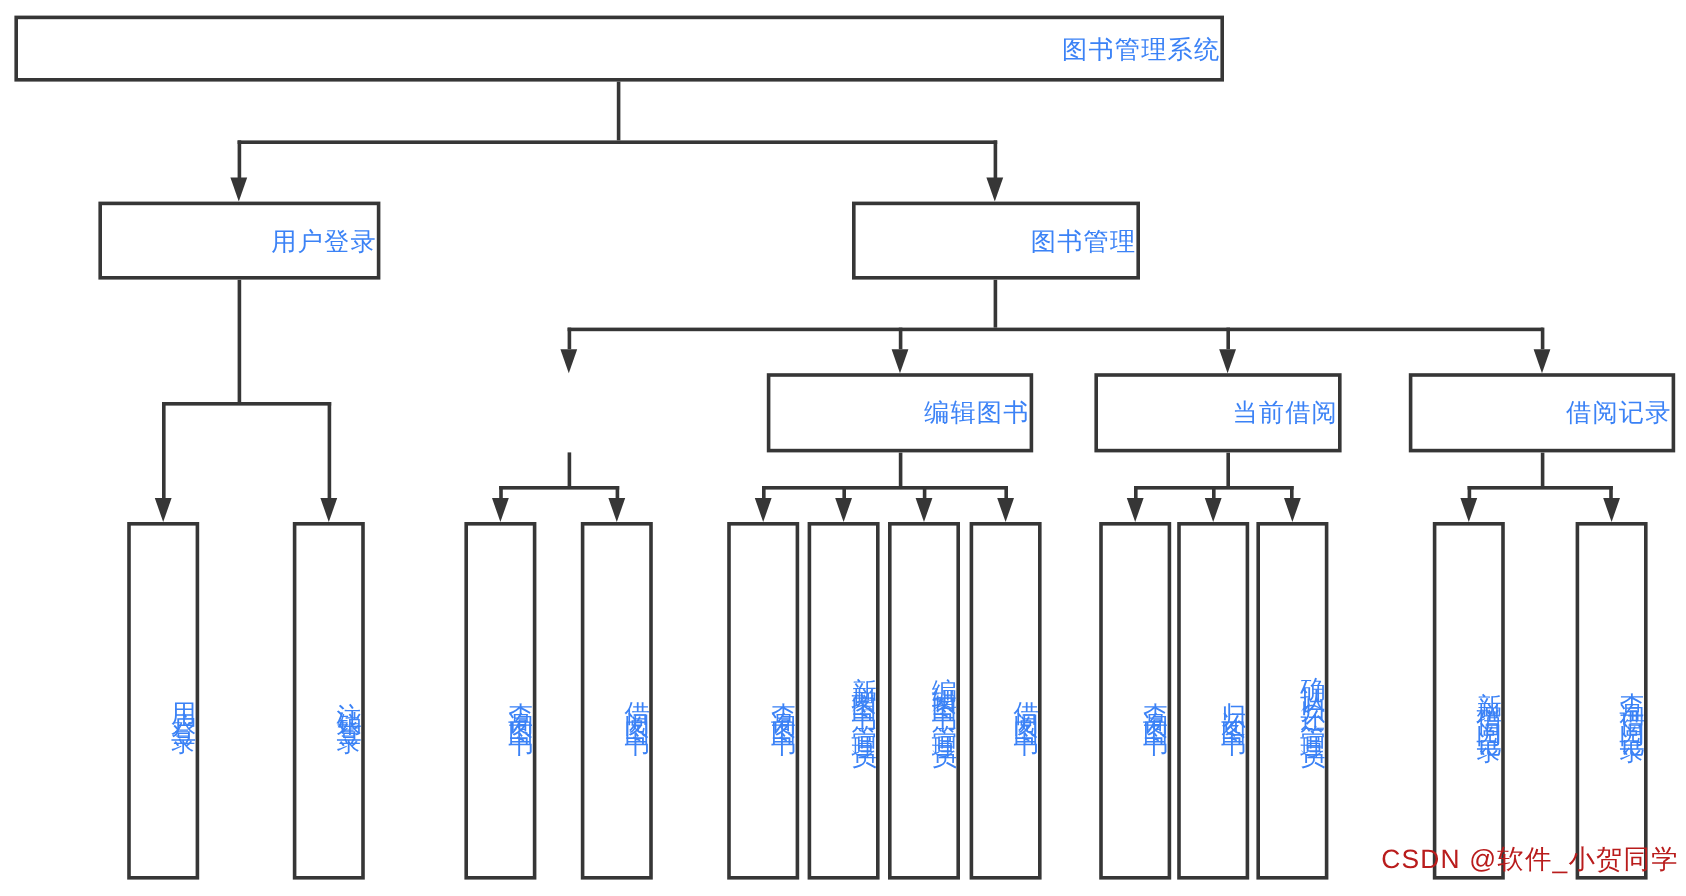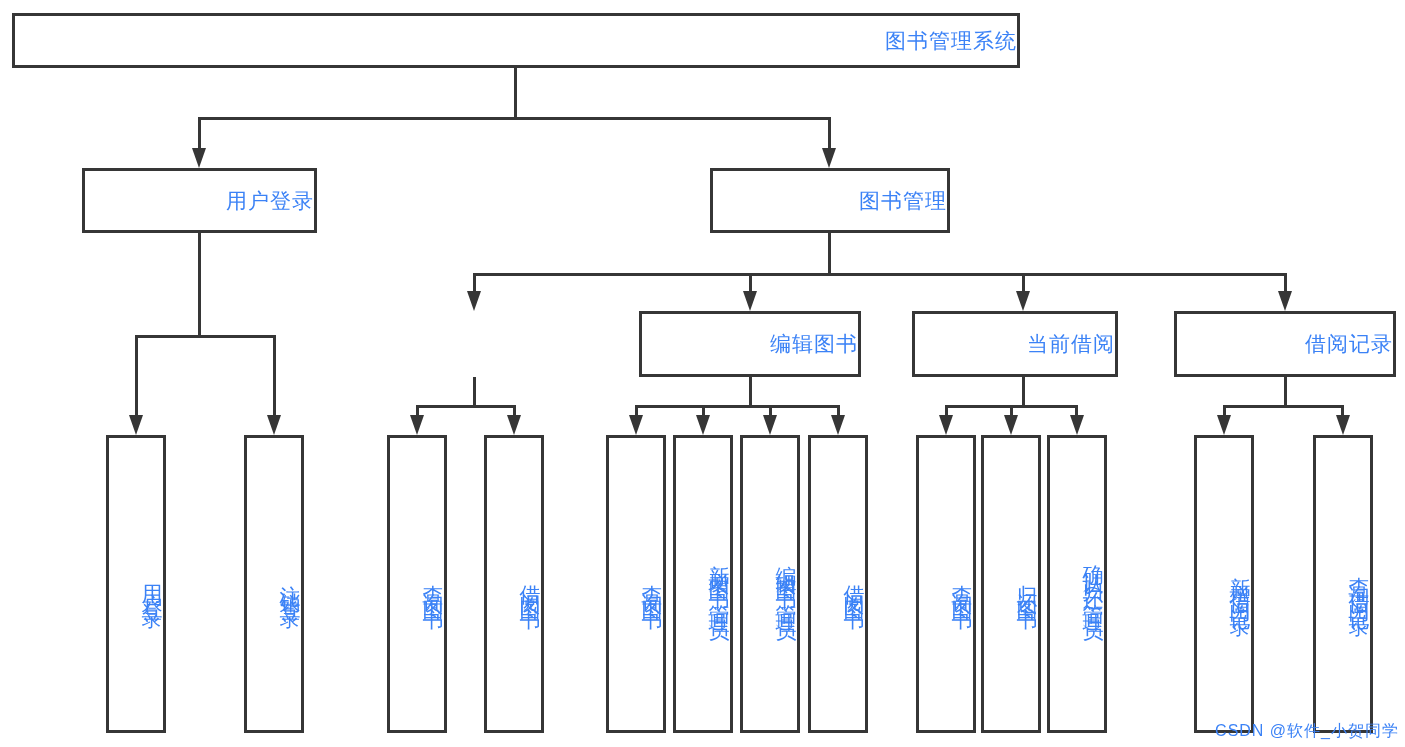--- a/index.html
+++ b/index.html
@@ -55,23 +55,23 @@
     width: 0;
     height: 0;
     border-left: 7px solid transparent;
     border-right: 7px solid transparent;
     border-top: 20px solid #363636;
     z-index: 1;
   }
   .watermark {
     position: absolute;
     right: 6px;
-    bottom: 5px;
-    font-size: 16px;
-    color: #3b82f6;
+    bottom: 16px;
+    font-size: 22px;
+    color: #b91c1c;
     letter-spacing: 1px;
     z-index: 3;
   }
 </style>
 </head>
 <body>
 
 <div id="canvas">
 
   <div class="box" style="left:12px; top:13px; width:1008px; height:55px;">

